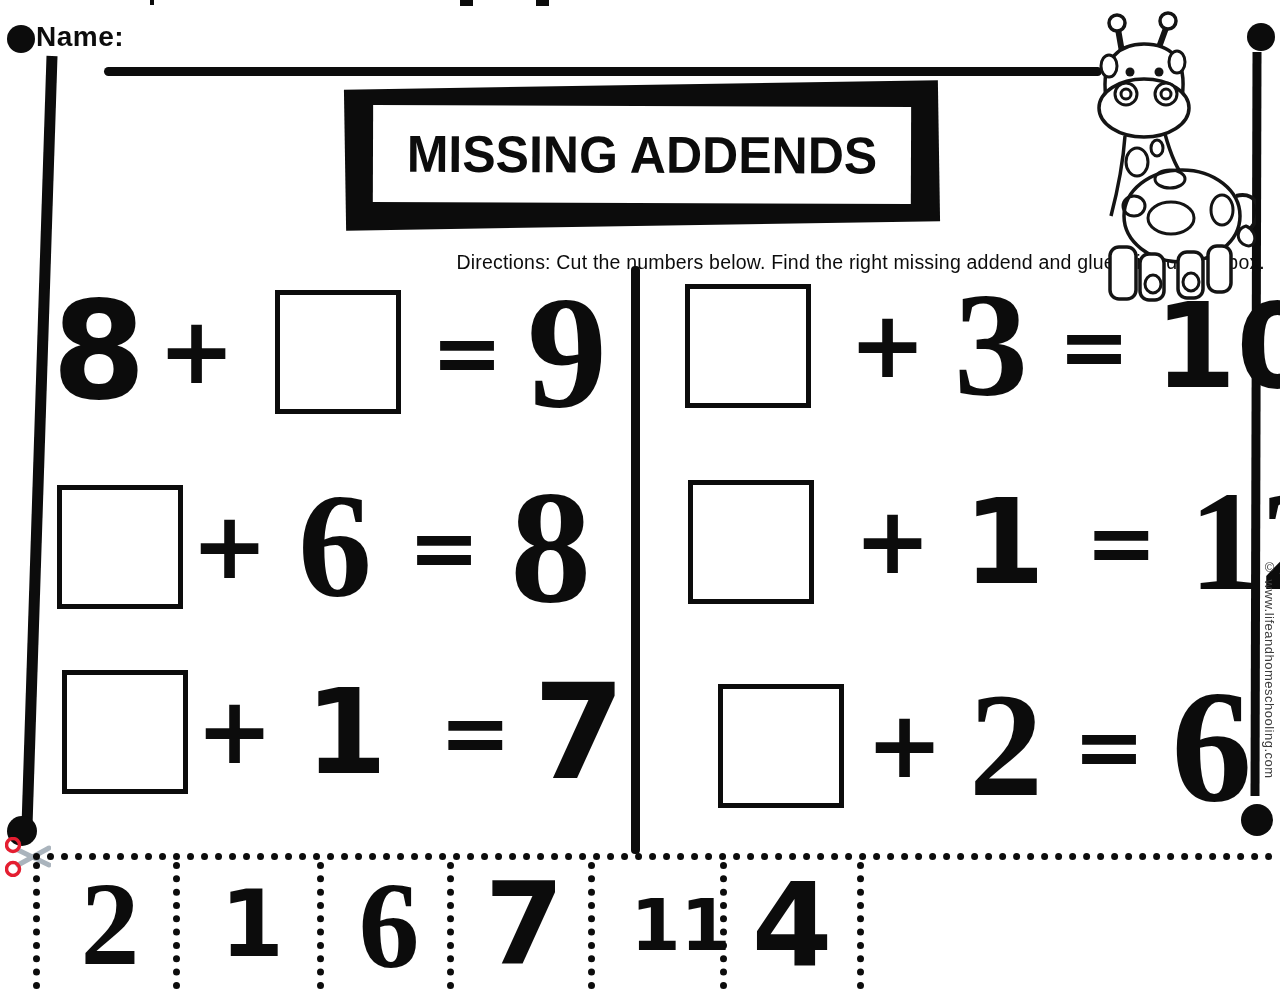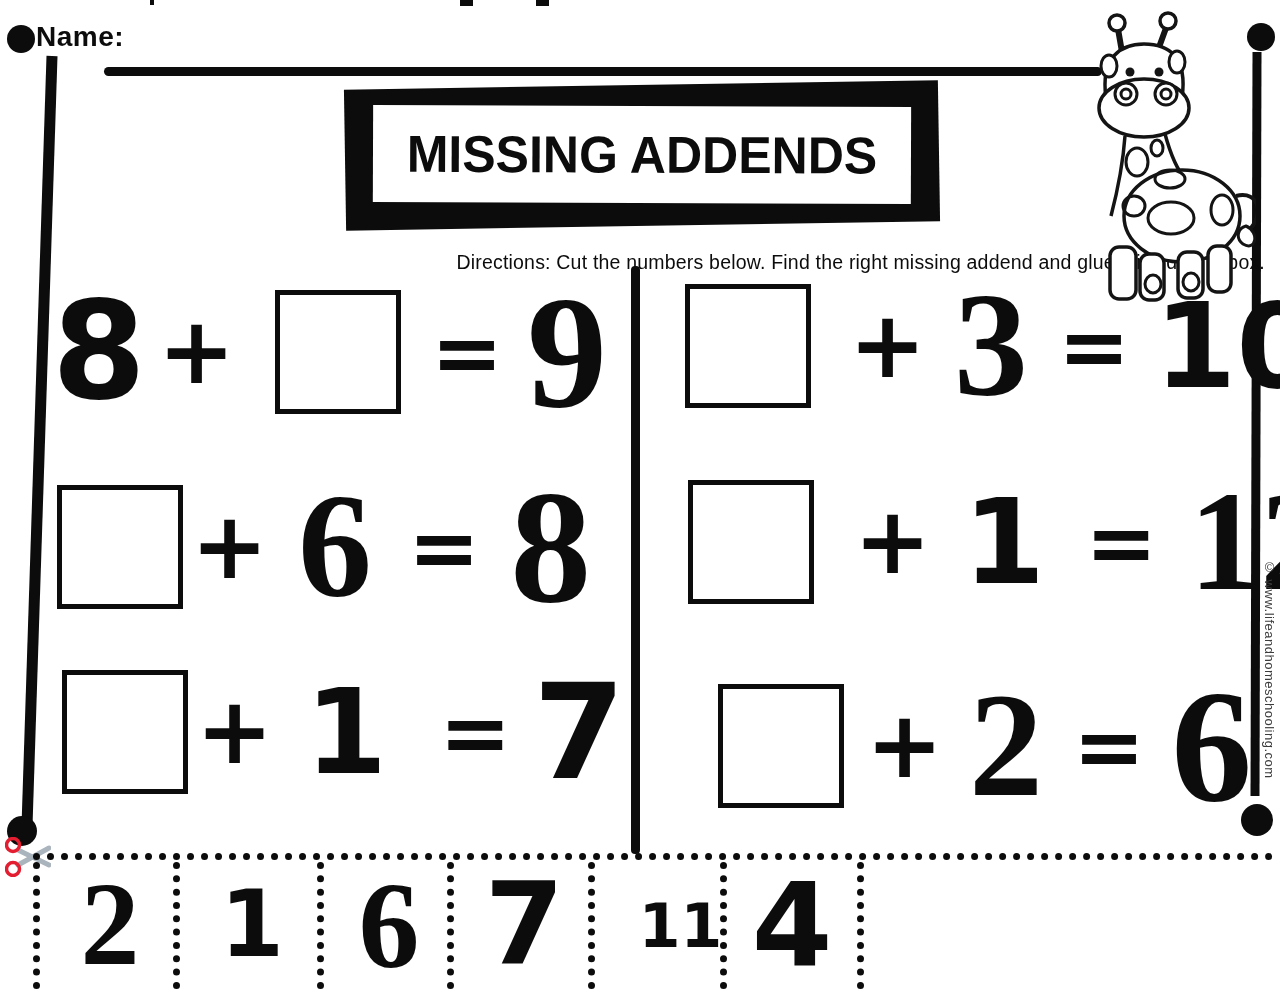--- a/index.html
+++ b/index.html
@@ -197,21 +197,21 @@
   <div class="cut-cell" id="cell1">
     <span class="num f-slab" style="font-size:92px;">1</span>
   </div>
   <div class="cut-cell" id="cell2">
     <span class="num f-serif" style="font-size:122px;">6</span>
   </div>
   <div class="cut-cell" id="cell3">
     <span class="num f-slab" style="font-size:114px;">7</span>
   </div>
   <div class="cut-cell" id="cell4">
-    <span class="num f-slab" style="font-size:60px;margin-left:39px;">11</span>
+    <span class="num f-slab" style="font-size:72px;margin-left:39px;">11</span>
   </div>
   <div class="cut-cell last" id="cell5">
     <span class="num f-slab" style="font-size:116px;">4</span>
   </div>
 
   <div class="watermark">© www.lifeandhomeschooling.com</div>
 
 </div>
 
 </body></html>

